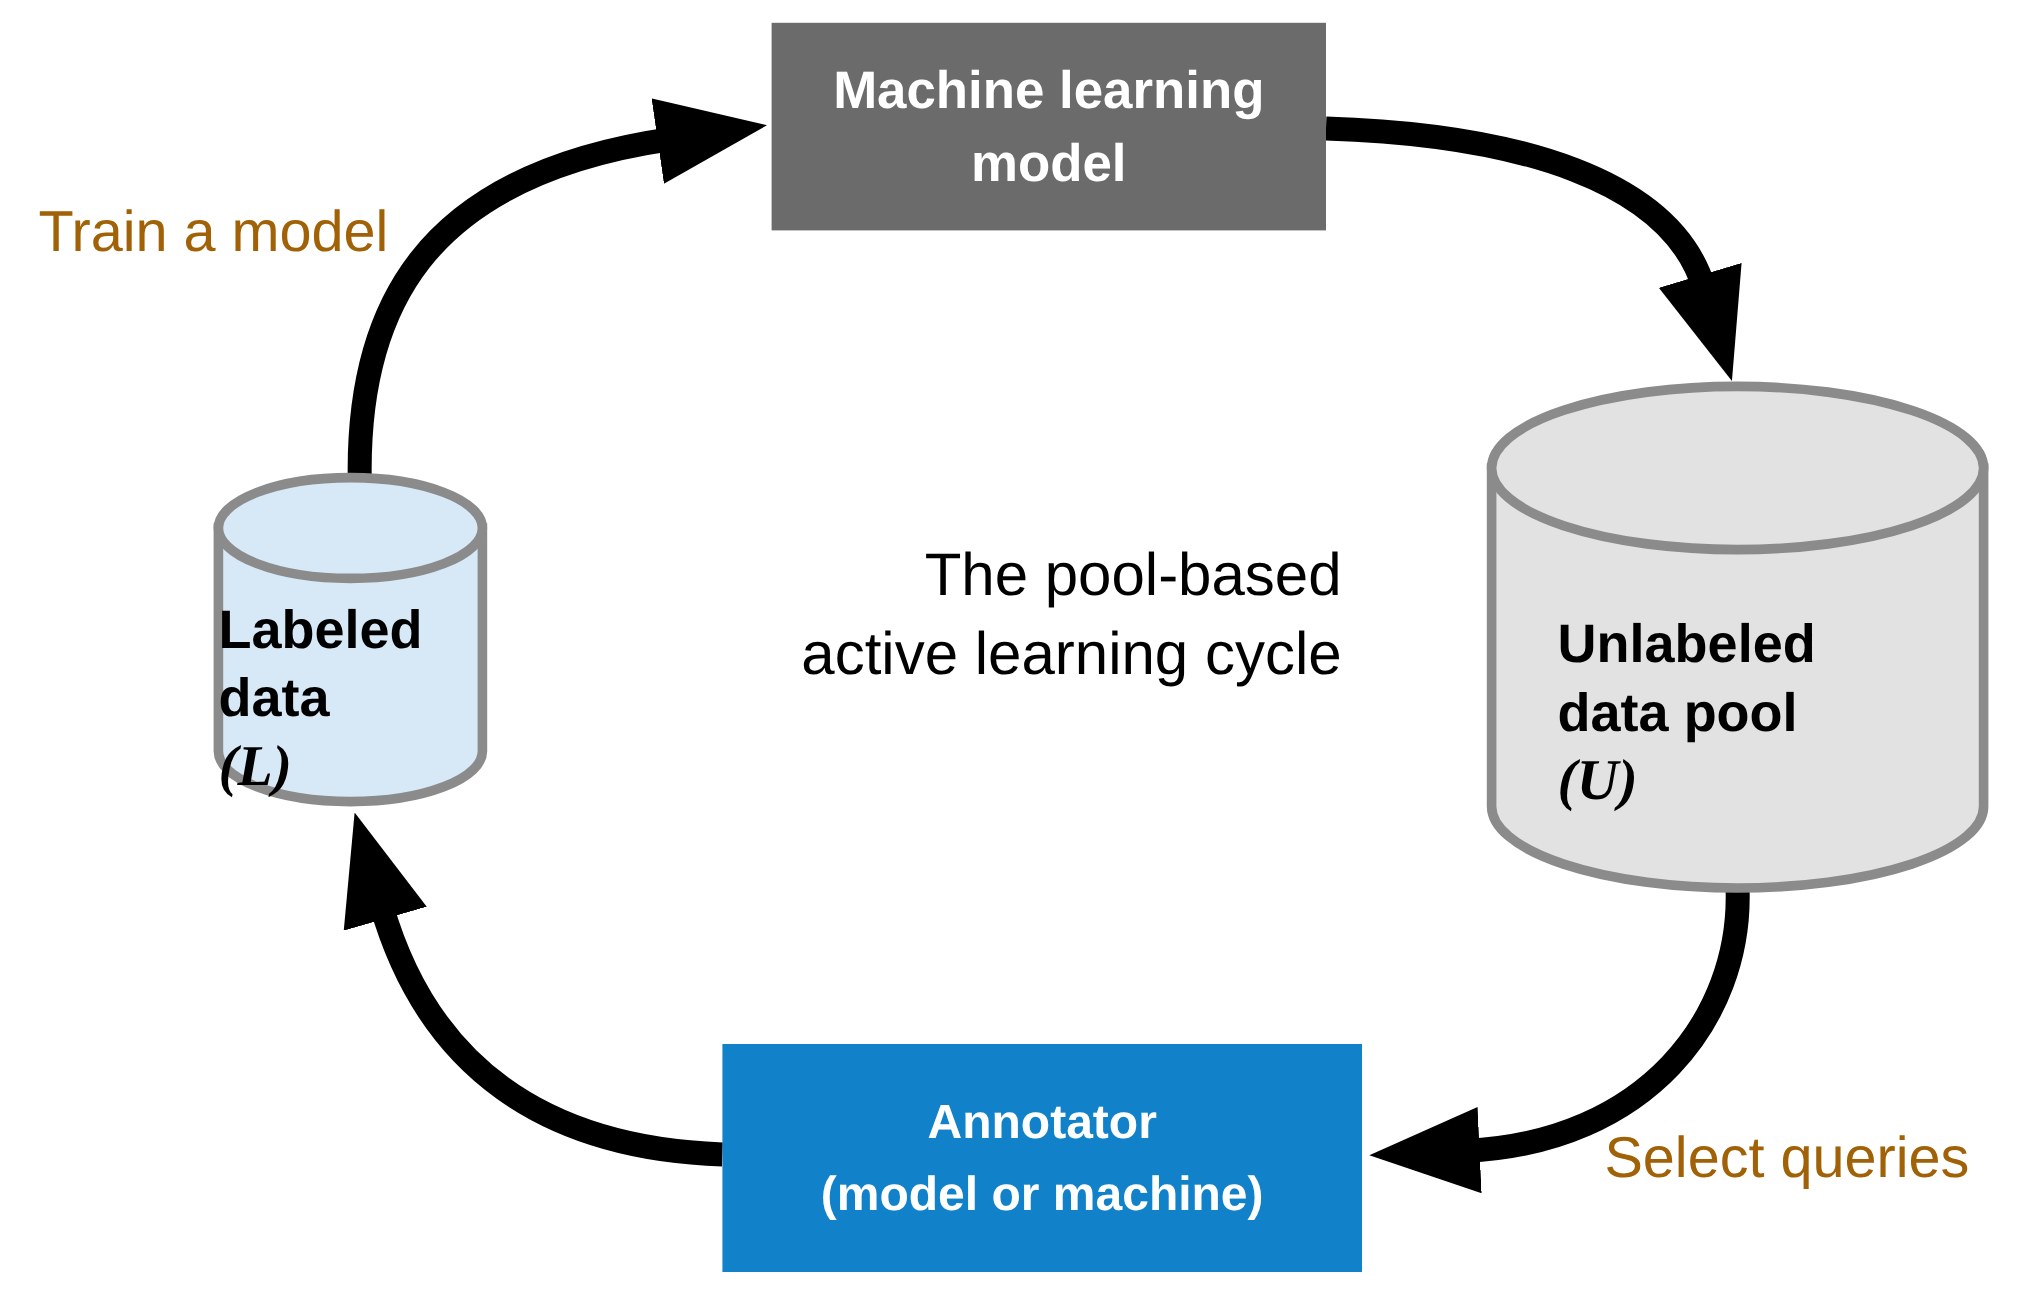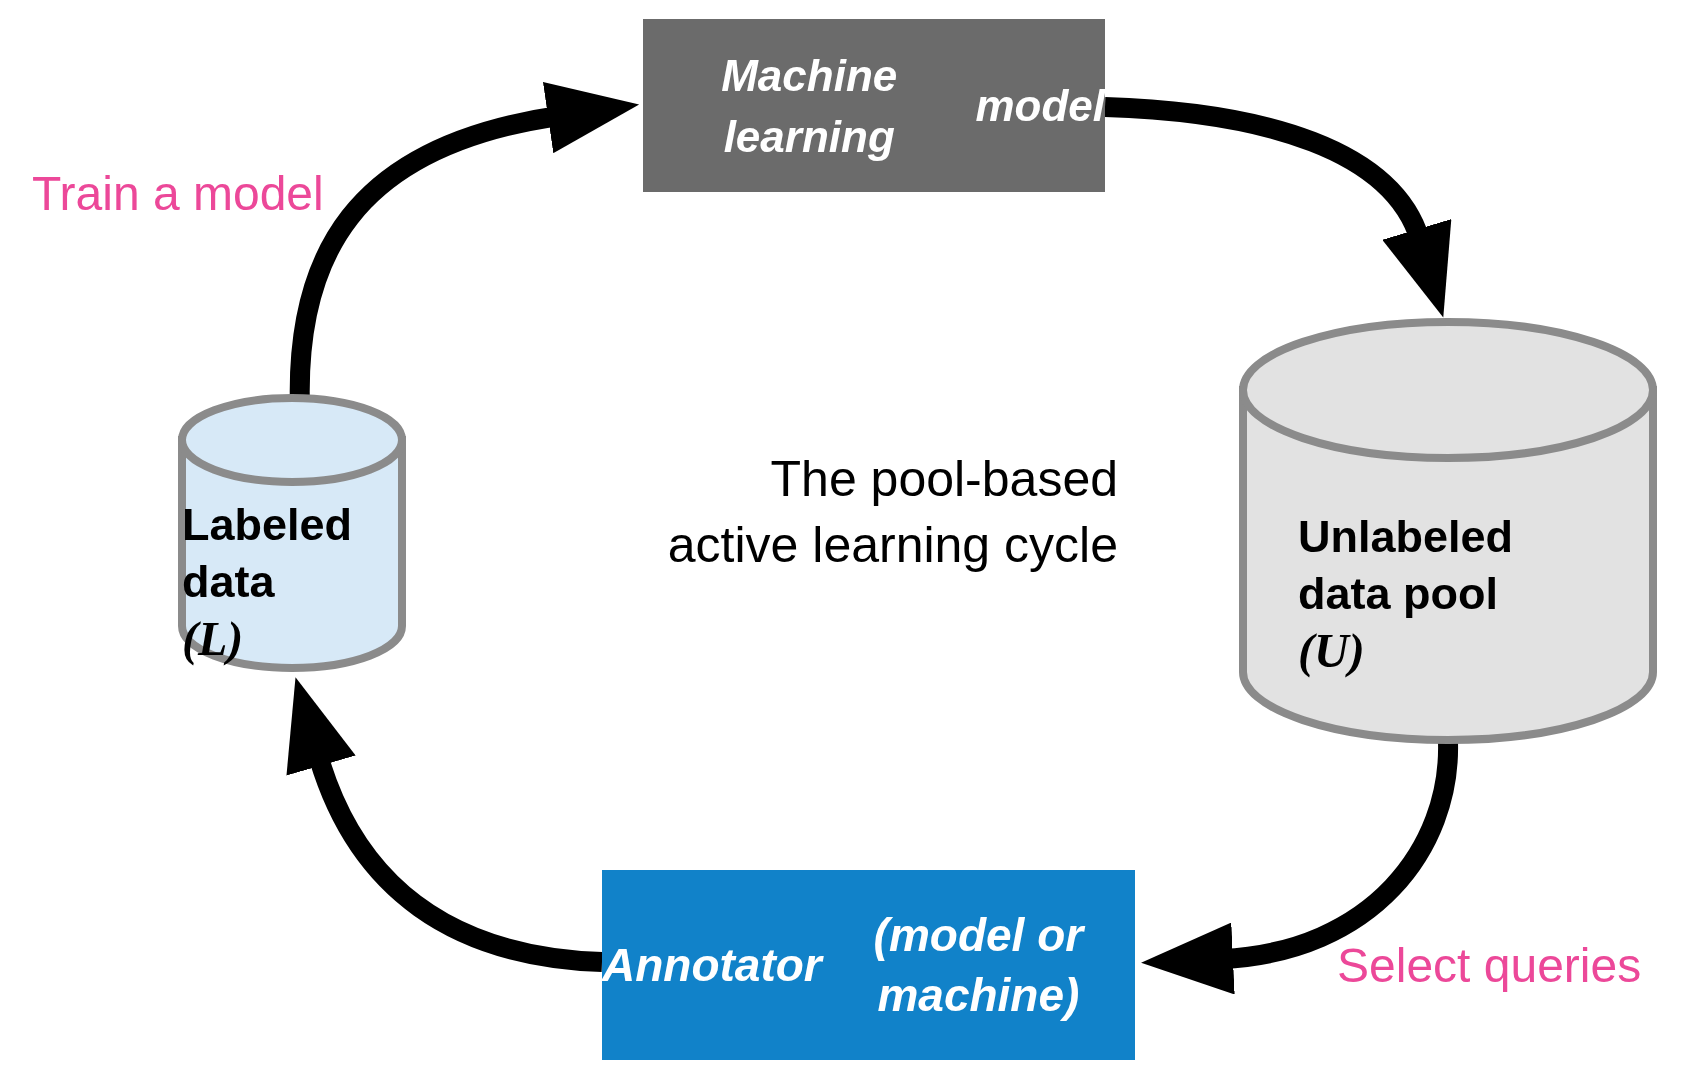--- a/index.html
+++ b/index.html
@@ -9,35 +9,34 @@
     height: 1084px;
     background: #ffffff;
     overflow: hidden;
     font-family: "Liberation Sans", sans-serif;
   }
   .stage svg { position: absolute; inset: 0; display: block; }
 
   .node {
     position: absolute;
     display: flex;
-    flex-direction: row;
+    flex-direction: column;
     align-items: center;
     justify-content: center;
     color: #ffffff;
     font-weight: bold;
     text-align: center;
-    font-style: italic;
   }
   .node-model {
     left: 643px; top: 19px; width: 462px; height: 173px;
     font-size: 44px; line-height: 61px;
   }
   .node-annotator {
     left: 602px; top: 870px; width: 533px; height: 190px;
-    font-size: 46px; line-height: 60px;
+    font-size: 40px; line-height: 60px;
   }
 
   .cyl-label {
     position: absolute;
     text-align: left;
     color: #000000;
     font-weight: bold;
   }
   .cyl-label-left  { left: 182px; top: 496px; width: 220px; font-size: 45px; line-height: 57px; }
   .cyl-label-right { left: 1298px; top: 508px; width: 300px; font-size: 45px; line-height: 57px; }
@@ -53,21 +52,21 @@
     left: 518px; top: 446px; width: 600px;
     text-align: right;
     color: #000000;
     font-size: 50px;
     line-height: 66px;
     font-weight: normal;
   }
 
   .edge-label {
     position: absolute;
-    color: #ec4899;
+    color: #a16207;
     font-size: 48px;
     white-space: nowrap;
   }
   .edge-label-train  { left: 32px;  top: 166px; }
   .edge-label-select { left: 1337px; top: 938px; }
 </style>
 </head>
 <body>
 
 <div class="stage">

